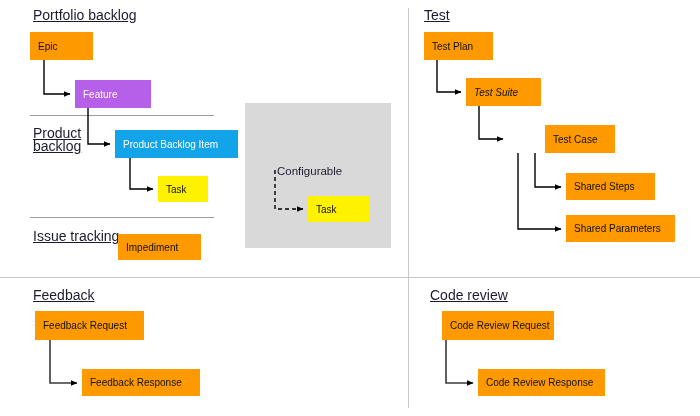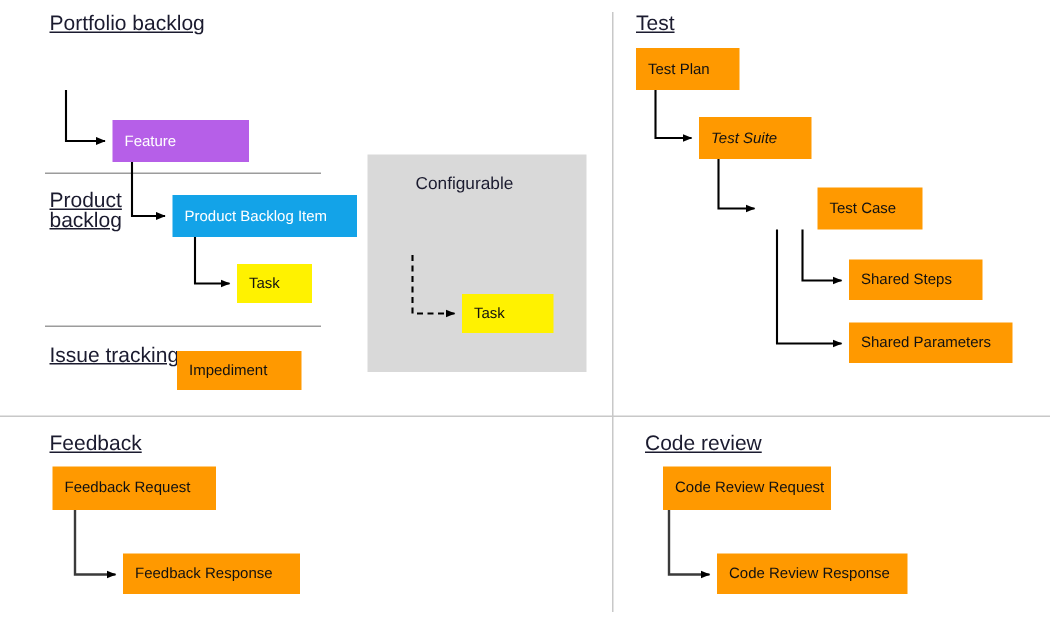--- a/index.html
+++ b/index.html
@@ -22,20 +22,21 @@
 
   .panel{
     position:absolute;
     background:#d9d9d9;
   }
   .panel-title{
     position:absolute;
     font-size:11.5px;
     color:#1b1b2f;
     white-space:nowrap;
+    margin-top:48px;
   }
 
   .node{
     position:absolute;
     box-sizing:border-box;
     display:flex;
     align-items:center;
     font-size:10px;
     letter-spacing:0px;
     padding-left:8px;
@@ -53,22 +54,23 @@
 </head>
 <body>
 
 <div id="canvas">
 
   <div class="v-divider" style="left:408px;top:8px;width:1px;height:400px;"></div>
   <div class="h-divider" style="left:0px;top:277px;width:700px;height:1px;"></div>
 
   <div class="section-label" style="left:33px;top:8px;">Portfolio backlog</div>
 
+  <div class="node orange" style="left:30px;top:32px;width:63px;height:28px;">Epic</div>
 
-  <div class="node purple" style="left:75px;top:80px;width:91px;height:28px;text-align:right;">Feature</div>
+  <div class="node purple" style="left:75px;top:80px;width:76px;height:28px;text-align:right;">Feature</div>
 
   <div class="divider" style="left:30px;top:115px;width:184px;height:1px;"></div>
 
   <div class="section-label two-line" style="left:33px;top:127px;">
     <div>Product</div>
     <div>backlog</div>
   </div>
 
   <div class="node blue" style="left:115px;top:130px;width:123px;height:28px;">Product Backlog Item</div>
 

